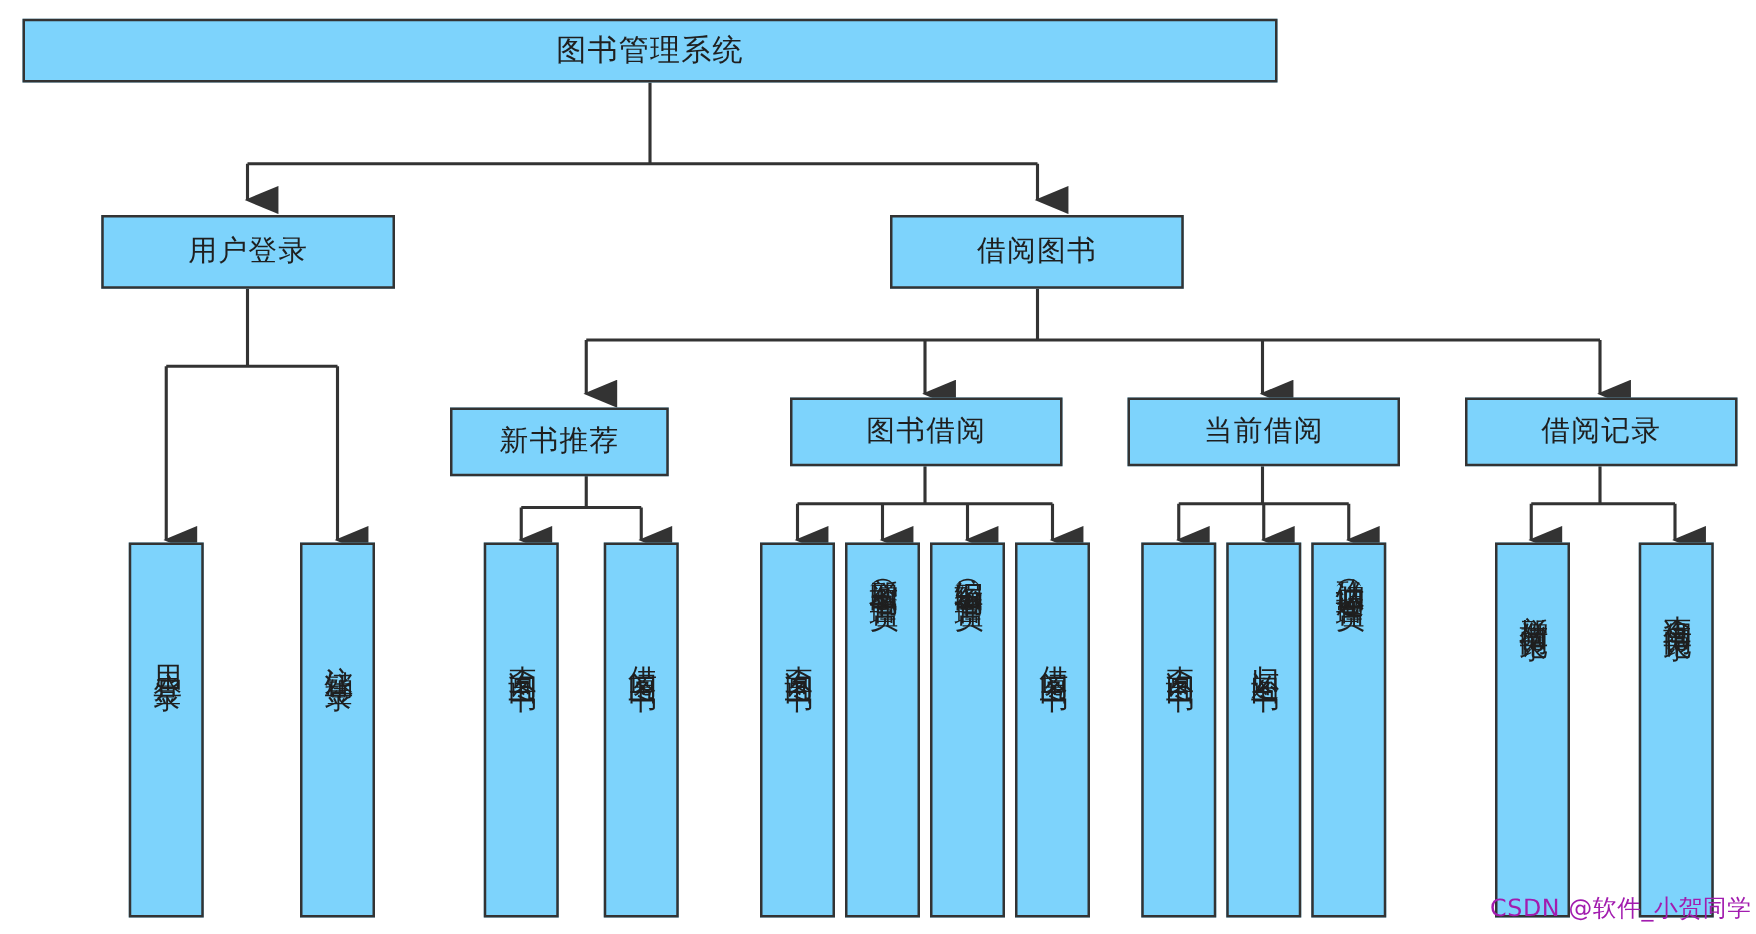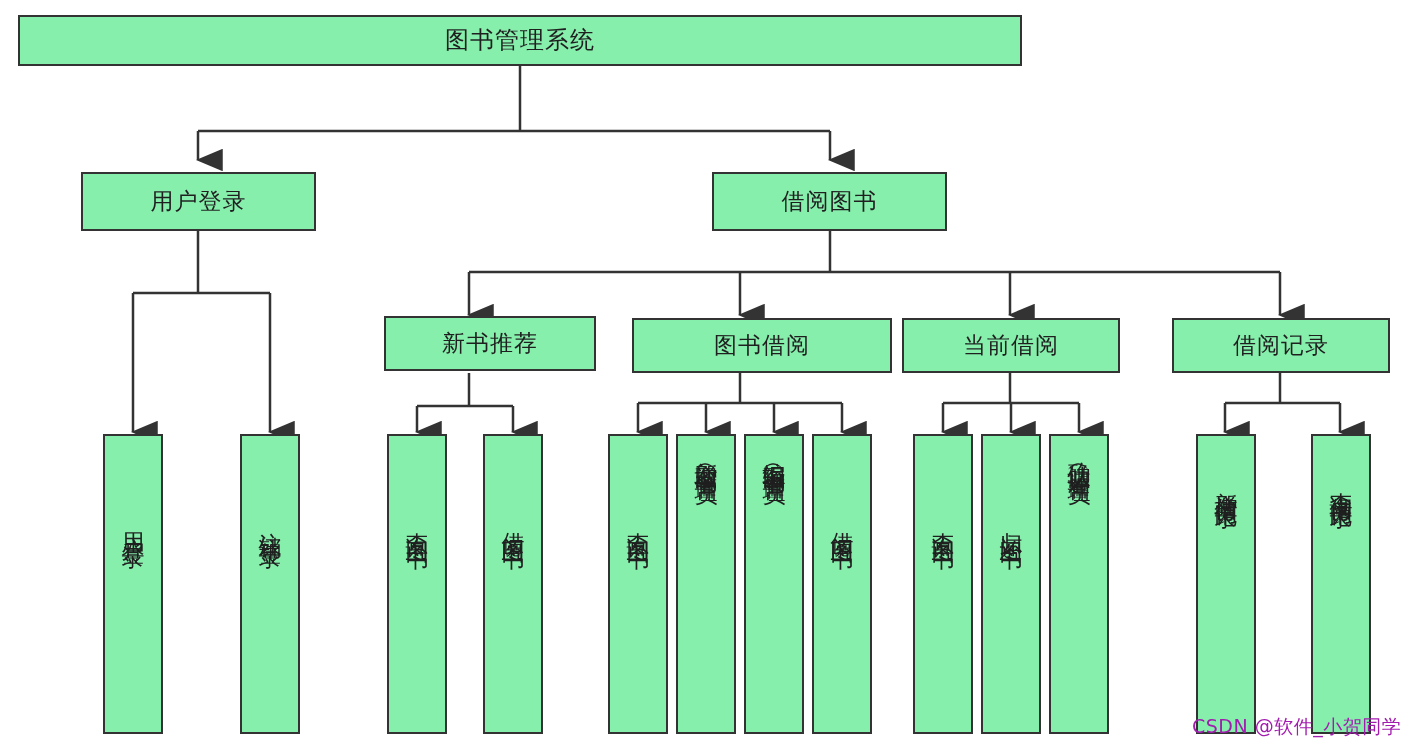--- a/index.html
+++ b/index.html
@@ -22,21 +22,21 @@
     left: 0;
     top: 0;
     width: 1405px;
     height: 747px;
     pointer-events: none;
   }
   .node {
     position: absolute;
     box-sizing: border-box;
     border: 2.5px solid #333333;
-    background: #86efac;
+    background: #7dd3fc;
     display: flex;
     align-items: center;
     justify-content: center;
     color: #1f1f1f;
   }
   .node .lbl {
     display: block;
     text-align: center;
     line-height: 1.16;
     white-space: nowrap;
@@ -136,25 +136,25 @@
   </div>
 
   <div class="node h" style="left:81px;top:172px;width:235px;height:59px;">
     <span class="lbl">用户登录</span>
   </div>
 
   <div class="node h" style="left:712px;top:172px;width:235px;height:59px;">
     <span class="lbl">借阅图书</span>
   </div>
 
-  <div class="node h" style="left:360px;top:316px;width:212px;height:55px;margin-left:24px;">
+  <div class="node h" style="left:360px;top:326px;width:175px;height:55px;">
     <span class="lbl">新书推荐</span>
   </div>
 
-  <div class="node h" style="left:632px;top:318px;width:260px;height:55px;">
+  <div class="node h" style="left:632px;top:318px;width:218px;height:55px;">
     <span class="lbl">图书借阅</span>
   </div>
 
   <div class="node h" style="left:902px;top:318px;width:218px;height:55px;">
     <span class="lbl">当前借阅</span>
   </div>
 
   <div class="node h" style="left:1172px;top:318px;width:218px;height:55px;">
     <span class="lbl">借阅记录</span>
   </div>

